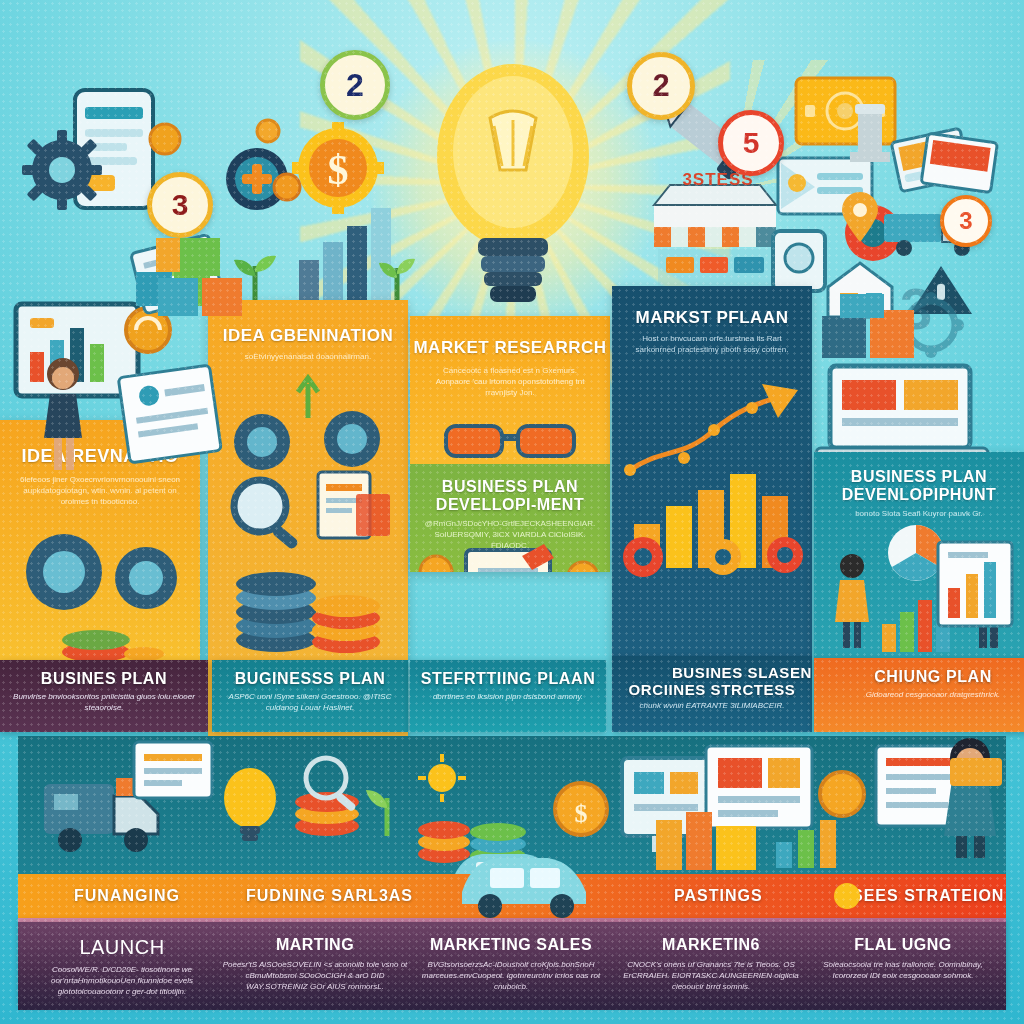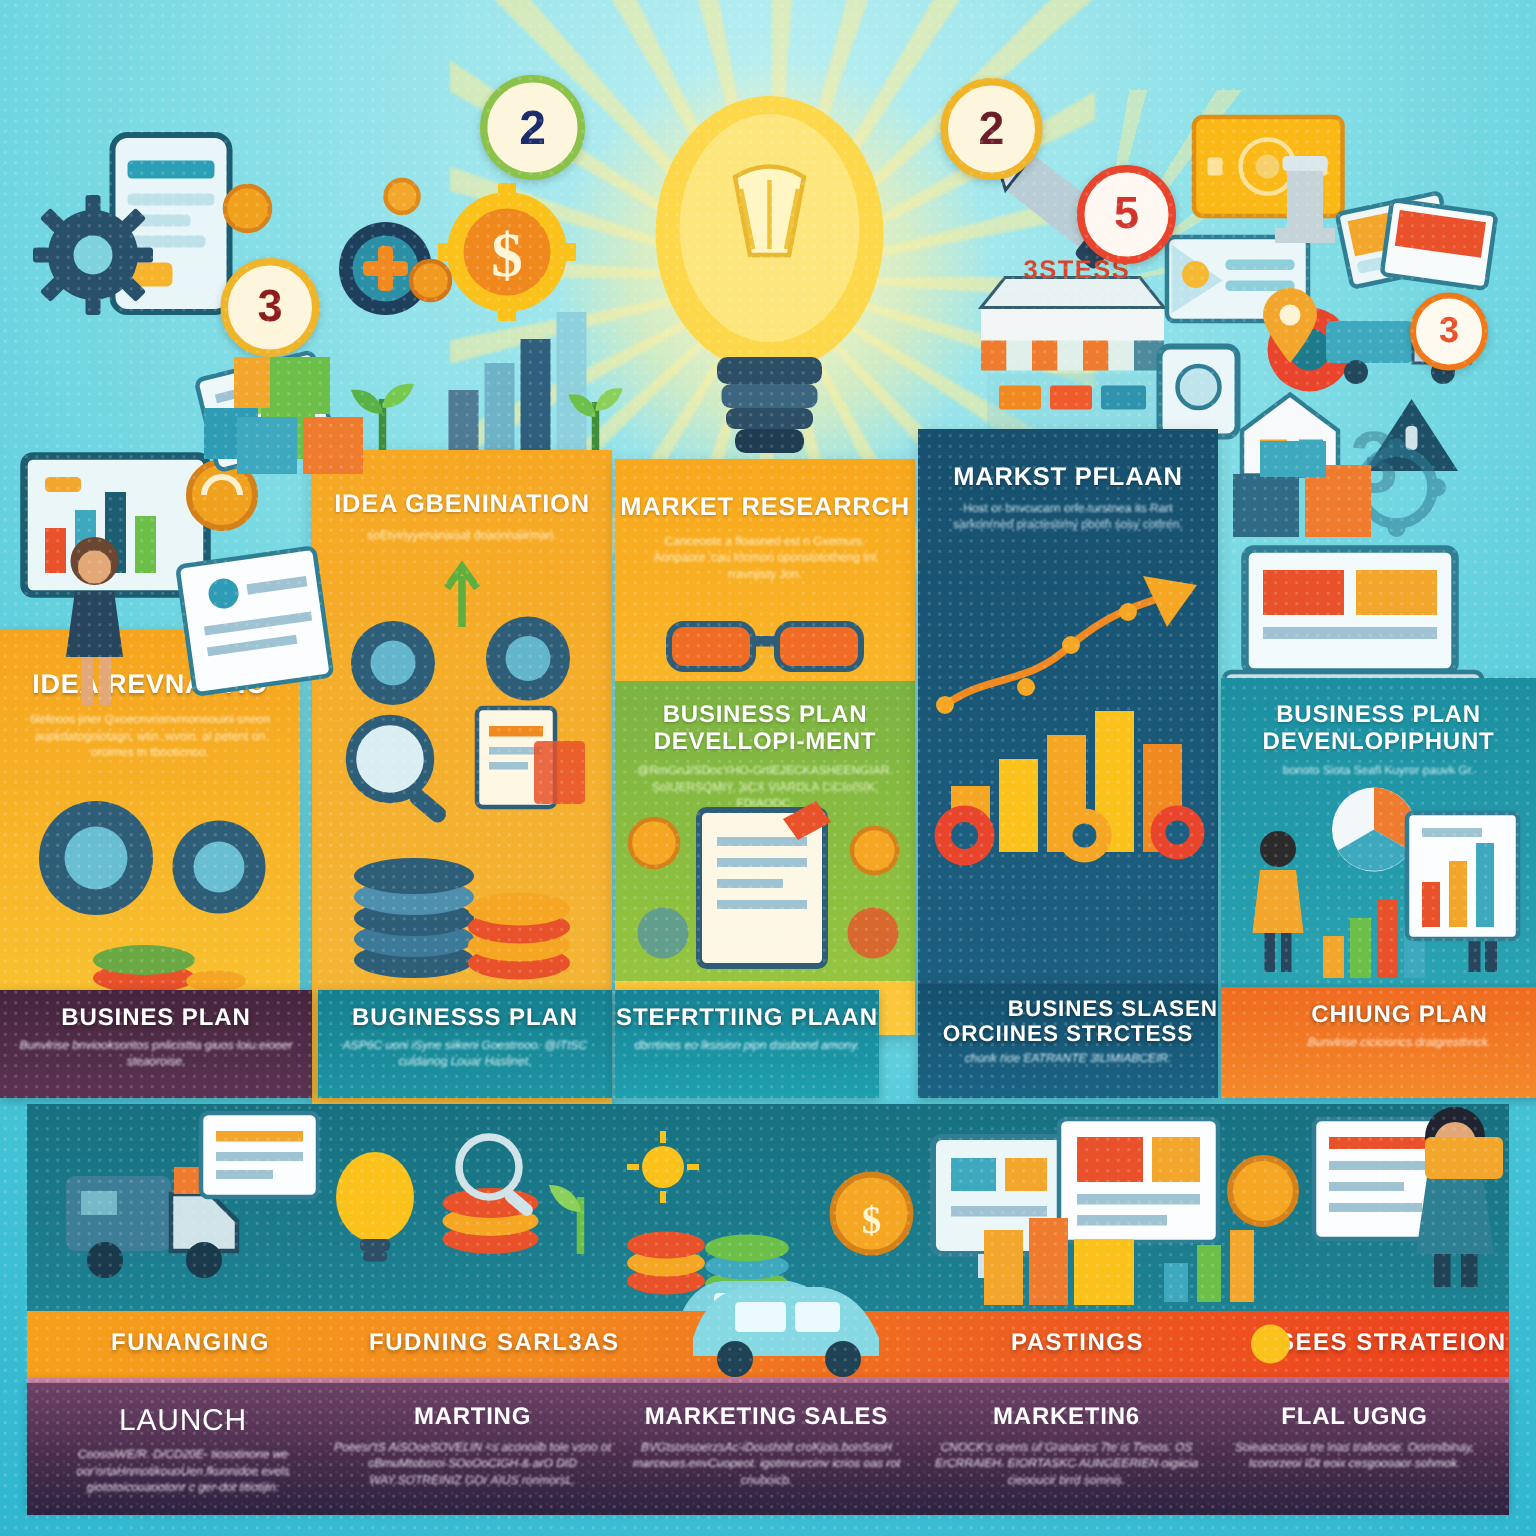--- a/index.html
+++ b/index.html
@@ -312,21 +312,21 @@
       </g>
       <g>
         <ellipse cx="116" cy="94" rx="34" ry="11" fill="#e8512a"></ellipse>
           <ellipse cx="116" cy="82" rx="34" ry="11" fill="#f5a623"></ellipse>
         <ellipse cx="116" cy="70" rx="34" ry="11" fill="#e8512a"></ellipse>
           <ellipse cx="116" cy="58" rx="34" ry="11" fill="#f5a623"></ellipse>
       </g>
     </svg>
   </div>
 
-  <div class="panel" style="left:410px;top:306px;width:200px;height:384px;background:linear-gradient(180deg,#f8a81c,#fcc93c);">
+  <div class="panel" style="left:410px;top:316px;width:200px;height:256px;background:linear-gradient(180deg,#f8a81c,#fcc93c);">
     <div class="ptitle blur1" style="margin-top:22px;font-size:17px;color:#ffffff;">MARKET RESEARRCH</div>
     <div class="psub blur2 sm" style="margin:8px 16px 0;color:#fff3d6;">Canceootc a floasned est n Gxemurs. Aonpaore 'cau lrtomon oponstototheng tnt rravnjisty Jon.</div>
     <svg style="position:absolute;left:32px;top:100px;" width="136" height="46" viewBox="0 0 136 46">
       <rect x="4" y="10" width="56" height="30" rx="10" fill="#f06b24" stroke="#2e5d78" stroke-width="4"></rect>
       <rect x="76" y="10" width="56" height="30" rx="10" fill="#f06b24" stroke="#2e5d78" stroke-width="4"></rect>
       <rect x="58" y="18" width="20" height="7" fill="#2e5d78"></rect>
     </svg>
 
     <div style="position:absolute;left:0;top:148px;width:200px;height:200px;background:linear-gradient(180deg,#7cb342,#95c53f);">
       <div class="ptitle blur1" style="margin-top:14px;font-size:16px;color:#fff;">BUSINESS PLAN</div>
@@ -502,32 +502,32 @@
   </div>
 
   <div class="band" style="left:0px;top:660px;width:208px;height:72px;background:linear-gradient(180deg,#46243d,#5a3352);">
     <div class="btitle blur1" style="margin-top:10px;font-size:16px;">BUSINES PLAN</div>
     <div class="bsub blur2 sm" style="margin:4px 10px 0;">Bunvlrise bnviooksoritos pnlicisttia giuos loiu.eiooer steaoroise.</div>
   </div>
   <div class="band" style="left:212px;top:660px;width:196px;height:72px;background:linear-gradient(180deg,#15808f,#1d93a2);">
     <div class="btitle blur1" style="margin-top:10px;font-size:16px;">BUGINESSS PLAN</div>
     <div class="bsub blur2 sm" style="margin:4px 10px 0;color:#d4f1f5;">ASP6C uoni iSyne siikeni Goestrooo. @ITtSC culdanog Louar Haslinet.</div>
   </div>
-  <div class="band" style="left:410px;top:660px;width:176px;height:72px;background:linear-gradient(180deg,#168294,#1ea0ae);">
+  <div class="band" style="left:410px;top:660px;width:196px;height:72px;background:linear-gradient(180deg,#168294,#1ea0ae);">
     <div class="btitle blur1" style="margin-top:10px;font-size:16px;">STEFRTTIING PLAAN</div>
     <div class="bsub blur2 sm" style="margin:4px 12px 0;color:#d4f1f5;">dbrrtines eo lksision pipn dsisbond amony.</div>
   </div>
   <div class="band" style="left:612px;top:656px;width:200px;height:76px;background:linear-gradient(180deg,#14506d,#1b6384);">
     <div class="btitle blur1" style="margin-top:8px;font-size:15px;text-align:right;">BUSINES SLASEN</div>
     <div class="btitle blur1" style="font-size:15px;">ORCIINES STRCTESS</div>
-    <div class="bsub blur2 sm" style="margin:3px 10px 0;color:#cfe6f2;">chunk rioe EATRANTE 3ILIMIABCEIR.</div>
+    <div class="bsub blur2 sm" style="margin:3px 10px 0;color:#cfe6f2;">chunk wvnin EATRANTE 3ILIMIABCEIR.</div>
   </div>
   <div class="band" style="left:814px;top:658px;width:198px;height:74px;background:linear-gradient(180deg,#ef6a20,#f4892a);padding-left:20px;">
     <div class="btitle blur1" style="margin-top:10px;font-size:16px;">CHIUNG PLAN</div>
-    <div class="bsub blur2 sm" style="margin:4px 12px 0;color:#ffe7d4;">Bunvlrise ciciciorics dratgresthrick.</div>
+    <div class="bsub blur2 sm" style="margin:4px 12px 0;color:#ffe7d4;">Gidoareod cesgoooaor dratgresthrick.</div>
   </div>
 
   <div class="el" style="left:18px;top:736px;width:988px;height:138px;background:linear-gradient(180deg,#17707f,#1d8293);"></div>
 
   <svg class="el" style="left:38px;top:756px;" width="130" height="110" viewBox="0 0 130 110">
     <rect x="6" y="28" width="70" height="50" rx="6" fill="#3e7d96"></rect>
     <path d="M76 40 h26 l18 18 v20 H76Z" fill="#cfe3e8" stroke="#214b60" stroke-width="3"></path>
     <circle cx="32" cy="84" r="12" fill="#1a3a4c"></circle>
       <circle cx="98" cy="84" r="12" fill="#1a3a4c"></circle>
     <rect x="78" y="22" width="18" height="18" fill="#ef7b2e"></rect>

